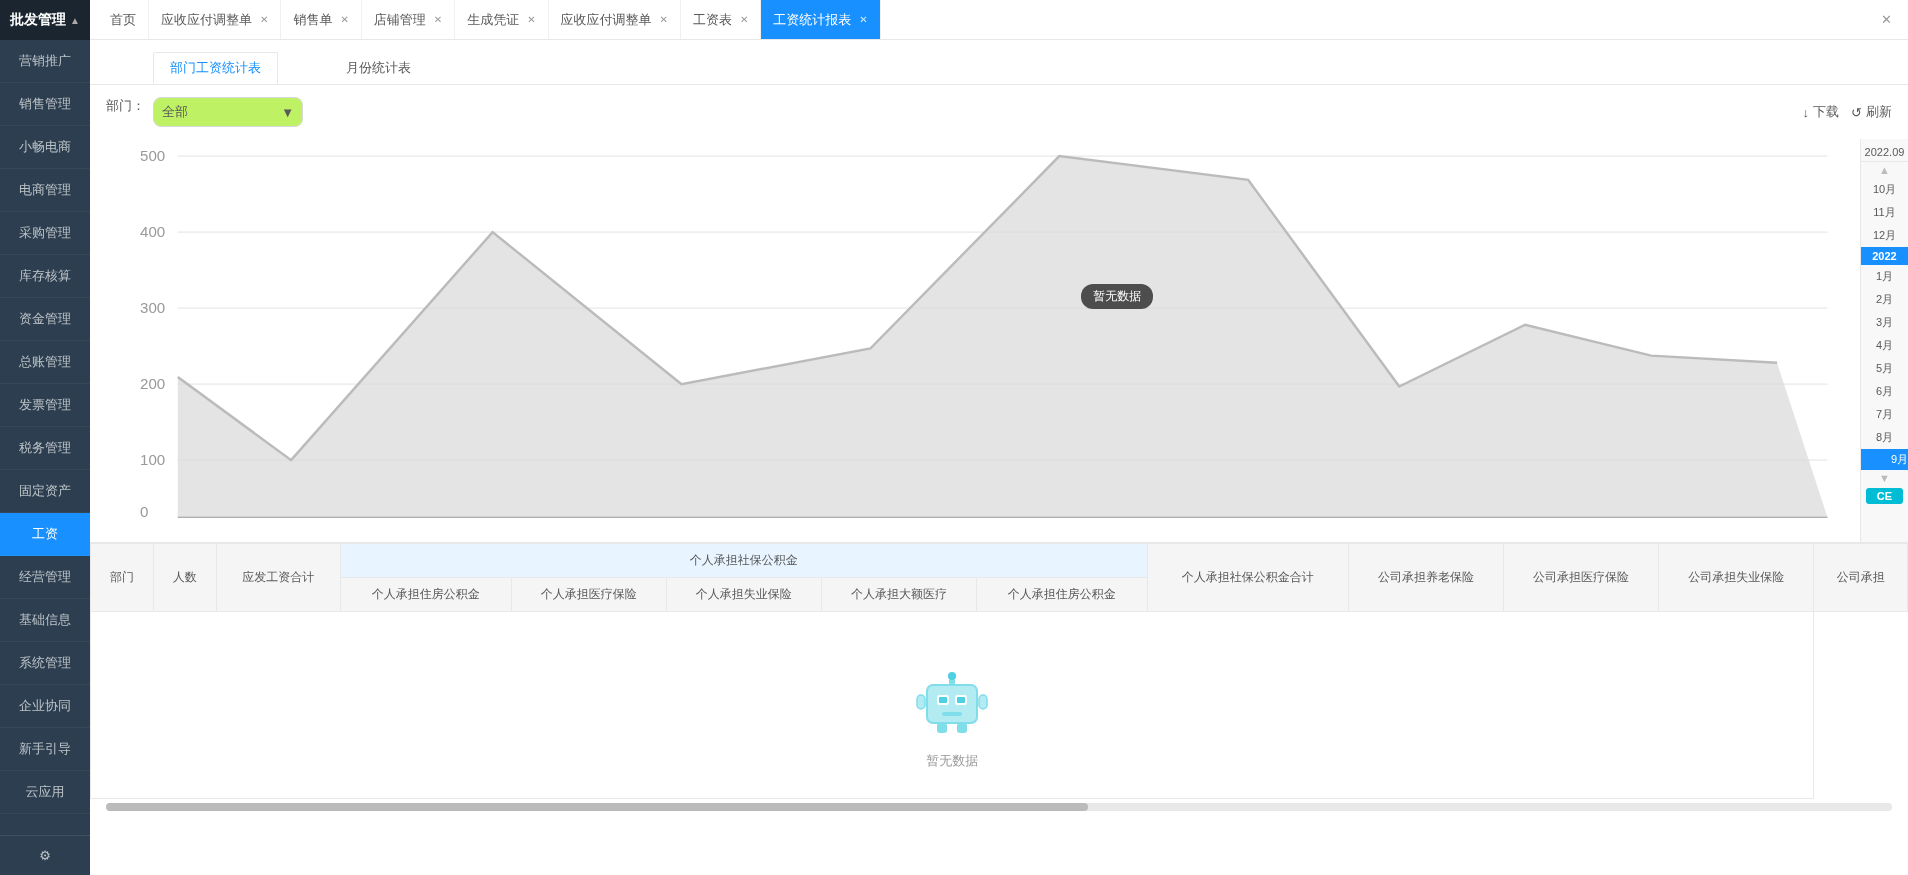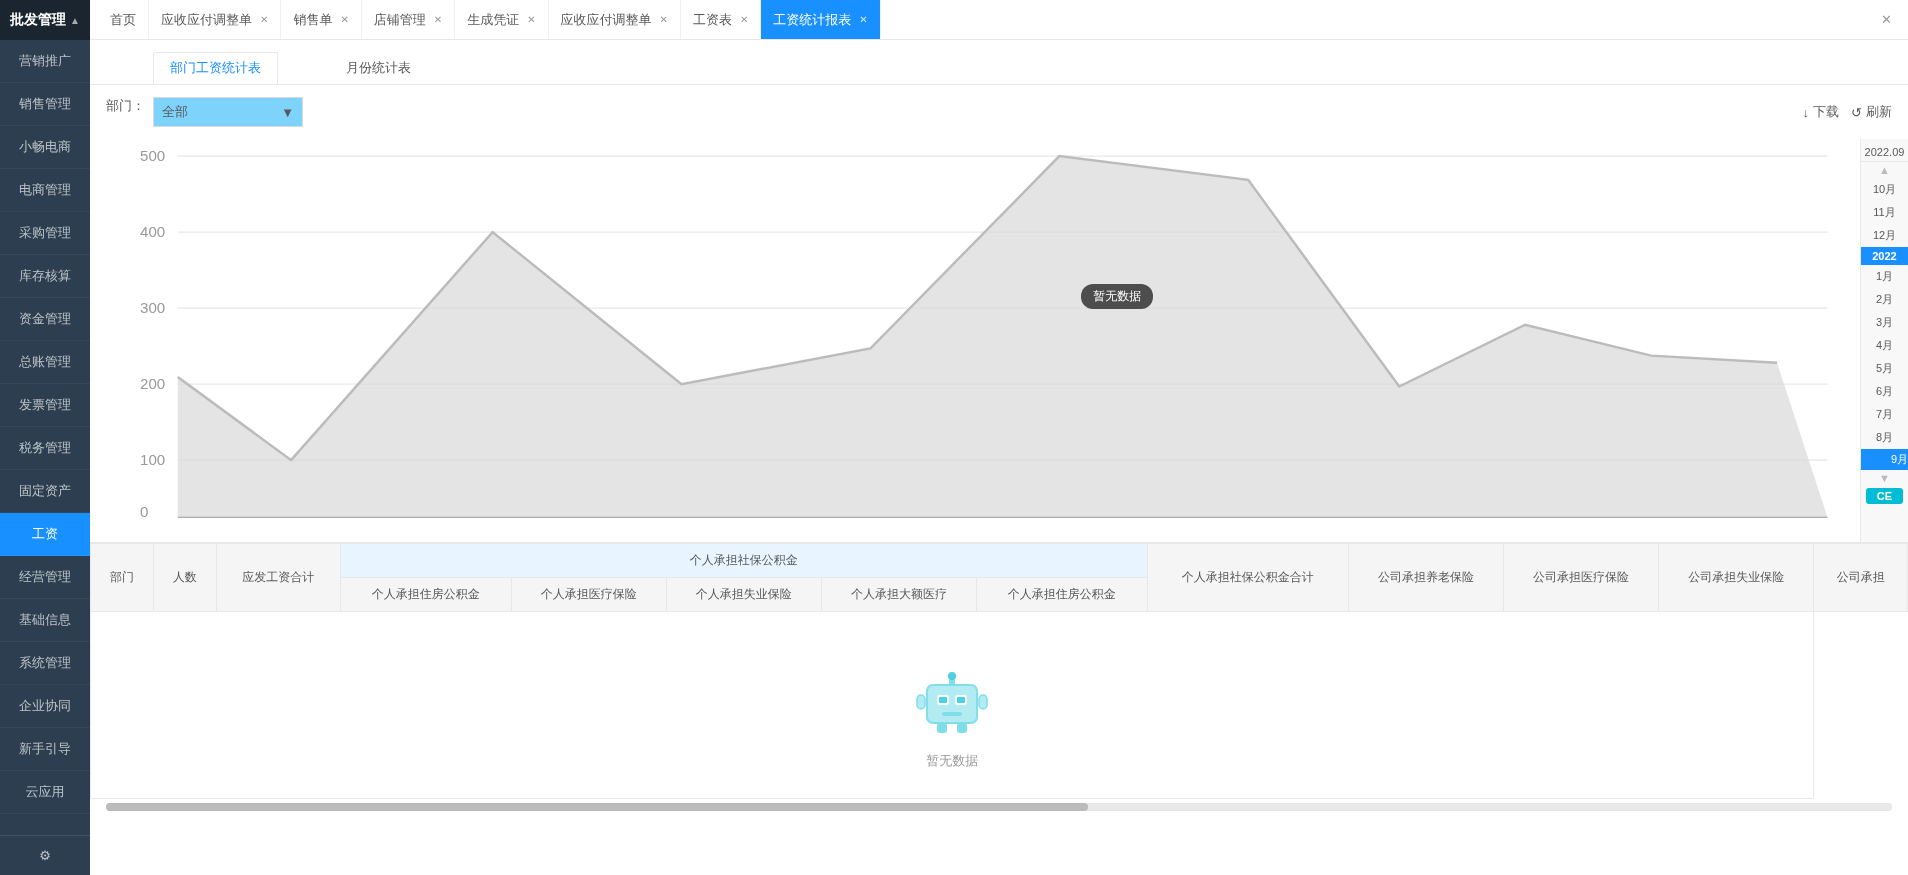--- a/index.html
+++ b/index.html
@@ -148,25 +148,25 @@
     .dept-filter {
       display: flex;
       align-items: flex-start;
       gap: 8px;
     }
     .dept-label { font-size: 13px; color: #595959; }
     .dept-select {
       width: 150px;
       height: 30px;
       border: 1px solid #d9d9d9;
-      border-radius: 0;
+      border-radius: 8px;
       padding: 0 8px;
       font-size: 13px;
       color: #595959;
-      background: #7dd3fc;
+      background: #bef264;
       cursor: pointer;
       display: flex;
       align-items: center;
       justify-content: space-between;
     }
     .toolbar-actions {
       display: flex;
       align-items: center;
       gap: 12px;
     }

